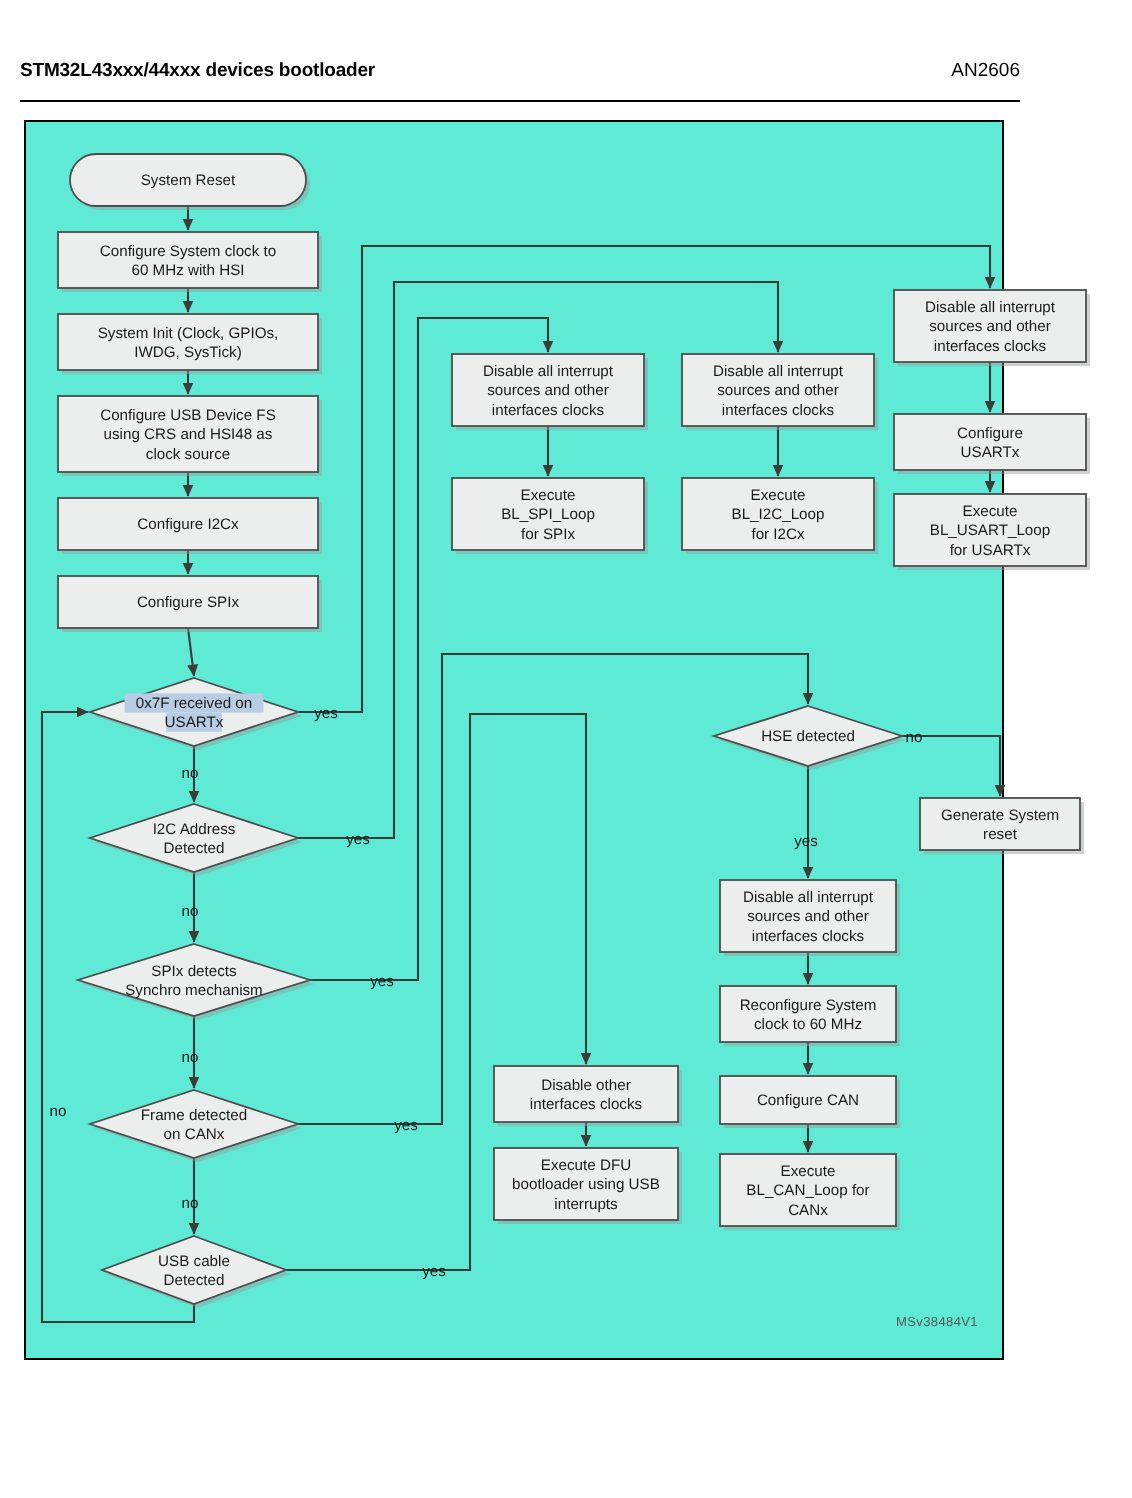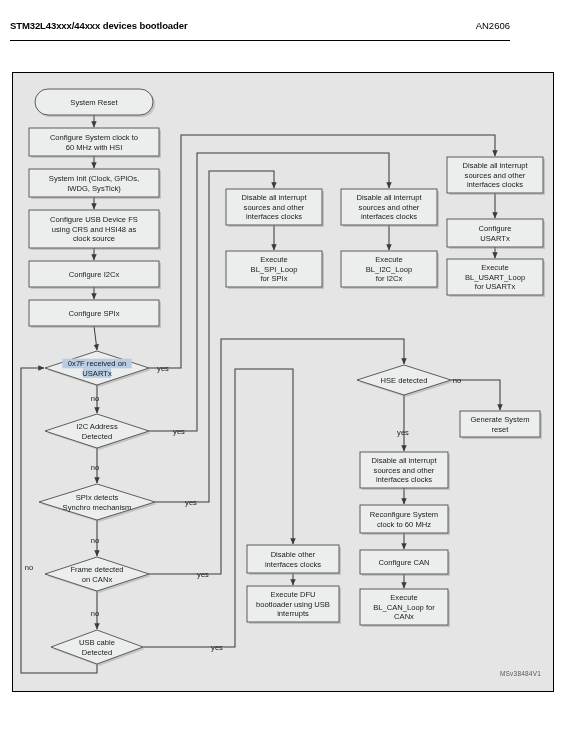--- a/index.html
+++ b/index.html
@@ -8,21 +8,21 @@
     background:#ffffff;
     font-family:"Liberation Sans", sans-serif;
     color:#000;
     overflow:hidden;
     position:relative;
   }
   .page{position:relative;width:566px;height:749px;}
 
   
   .runhead{
-    position:absolute;left:0;top:2px;width:520px;height:44px;
+    position:absolute;left:0;top:12px;width:520px;height:44px;
   }
   .runhead-left{
     position:absolute;left:10px;top:18px;
     font-size:9.5px;font-weight:bold;letter-spacing:-0.1px;
   }
   .runhead-right{
     position:absolute;right:10px;top:18px;
     font-size:9.5px;font-weight:normal;
   }
   .runrule{
@@ -31,24 +31,24 @@
   }
 
   
   .figcap{
     position:absolute;left:0;top:56px;width:566px;
     text-align:center;font-size:9.5px;font-weight:bold;
   }
 
   
   .figframe{
-    position:absolute;left:12px;top:72px;
-    width:542px;height:620px;
+    position:absolute;left:12px;top:60px;
+    width:490px;height:620px;
     border:1px solid #000;
-    background:#e5e5e5;
+    background:#5eead4;
     box-sizing:border-box;
   }
   svg.flow{position:absolute;left:0;top:0;}
   .wm{
     position:absolute;right:12px;bottom:14px;
     font-size:6.5px;color:#5a5a5a;letter-spacing:0.2px;
   }
 
   
   .ntext{font-family:"Liberation Sans", sans-serif;font-size:7.6px;fill:#1a1a1a;}

